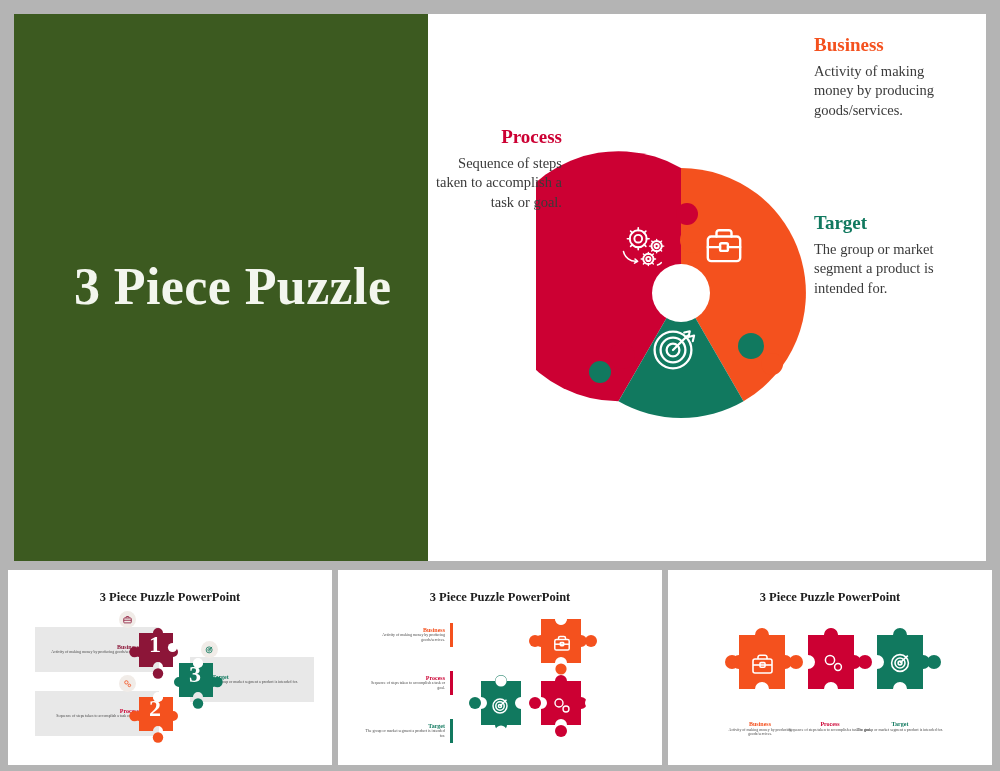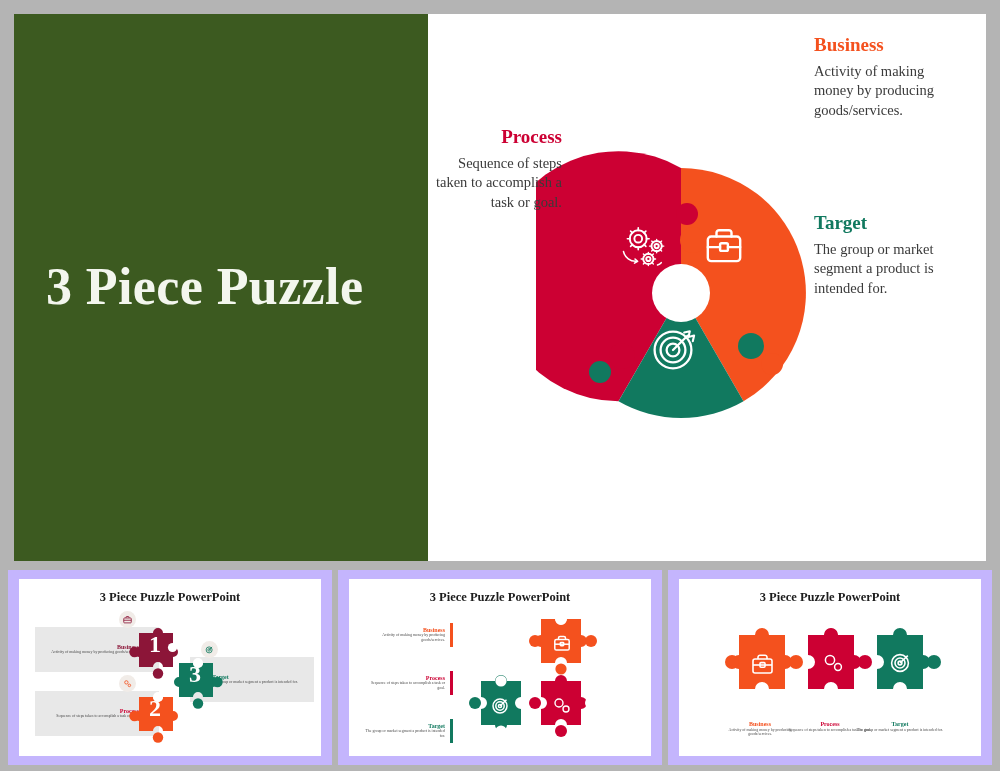--- a/index.html
+++ b/index.html
@@ -17,20 +17,21 @@
     width: 972px; height: 547px;
     background: #ffffff;
     display: flex;
     overflow: hidden;
   }
   .title-panel {
     width: 414px; height: 100%;
     background: #3c5a20;
     display: flex; align-items: center; justify-content: flex-start;
     flex-shrink: 0;
+    padding-left: 28px;
   }
   .title-text {
     color: #f3f6ee;
     font-family: "Liberation Serif", serif;
     font-weight: bold;
     font-size: 52px;
     line-height: 1.28;
     padding-left: 32px;
     letter-spacing: .4px;
   }
@@ -65,21 +66,21 @@
 
   
   .thumbs {
     position: absolute; left: 8px; top: 570px;
     width: 984px; height: 195px;
     display: flex; gap: 6px;
   }
   .thumb {
     position: relative;
     width: 324px; height: 195px;
-    background: #c4b5fd;
+    background: #ffffff;
     padding: 9px 11px;
   }
   .thumb-inner {
     position: relative;
     width: 100%; height: 100%;
     background: #fff;
     overflow: hidden;
   }
   .thumb-title {
     position: absolute; left: 0; right: 0; top: 11px;

